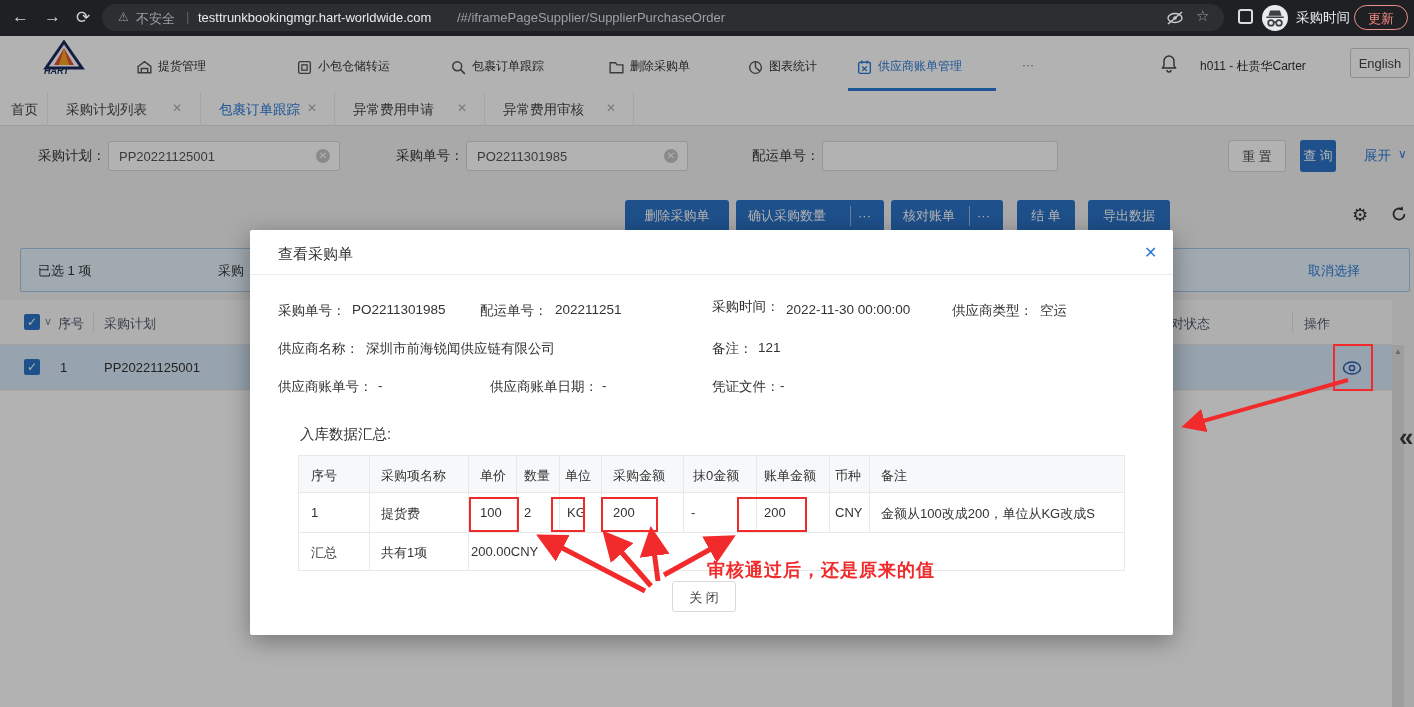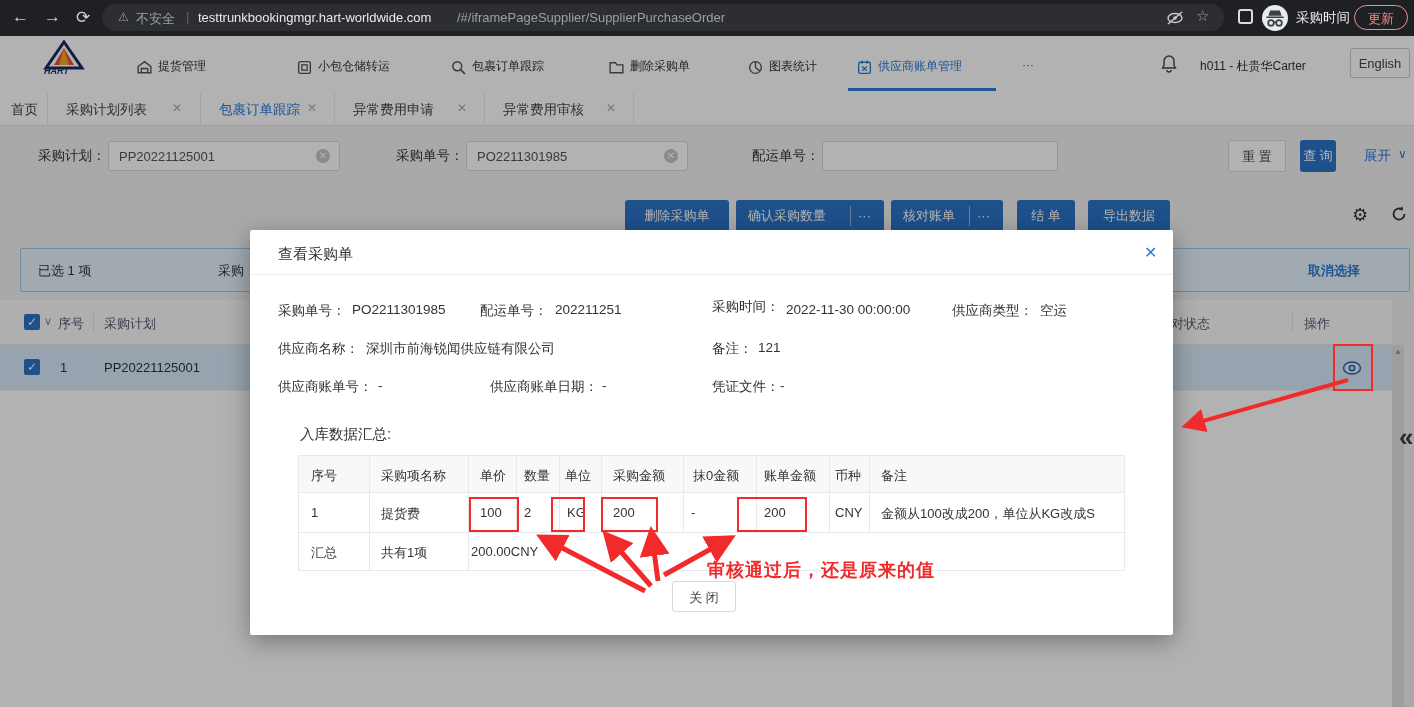--- a/index.html
+++ b/index.html
@@ -182,21 +182,21 @@
     <span class="btn blue" style="left:1088px;top:164px;width:82px;line-height:32px;">导出数据</span>
     <span class="abs" style="left:1352px;top:168px;font-size:18px;color:#333;">⚙</span>
     <svg class="abs" style="left:1390px;top:169px;" width="18" height="18" viewBox="0 0 18 18">
         <path d="M14.5 9a5.5 5.5 0 1 1-2-4.2" fill="none" stroke="#333" stroke-width="1.8"></path>
         <path d="M12.5 1.2l.4 4-4-.6z" fill="#333"></path>
       </svg>
 
     <div class="selbar"></div>
     <span class="gridtext" style="left:38px;top:226px;">已选 1 项</span>
     <span class="gridtext" style="left:218px;top:226px;">采购</span>
-    <span class="gridtext" style="left:1308px;top:226px;color:#2b7bd6;font-weight:bold;">取消选择</span>
+    <span class="gridtext" style="left:1308px;top:226px;color:#2b7bd6;">取消选择</span>
 
     <div class="abs" style="left:0;top:264px;width:1392px;height:45px;background:#fbfbfb;border-bottom:1px solid #e8e8e8;">
       <span class="chk" style="left:24px;top:14px;">✓</span>
       <span class="abs" style="left:44px;top:15px;font-size:11px;color:#888;">∨</span>
       <span class="gridtext" style="left:58px;top:15px;color:#515a6e;">序号</span>
       <span class="abs" style="left:93px;top:12px;width:1px;height:20px;background:#e4e4e4;"></span>
       <span class="gridtext" style="left:104px;top:15px;color:#515a6e;">采购计划</span>
       <span class="gridtext" style="left:1158px;top:15px;color:#515a6e;">核对状态</span>
       <span class="abs" style="left:1292px;top:12px;width:1px;height:20px;background:#e4e4e4;"></span>
       <span class="gridtext" style="left:1304px;top:15px;color:#515a6e;">操作</span>

